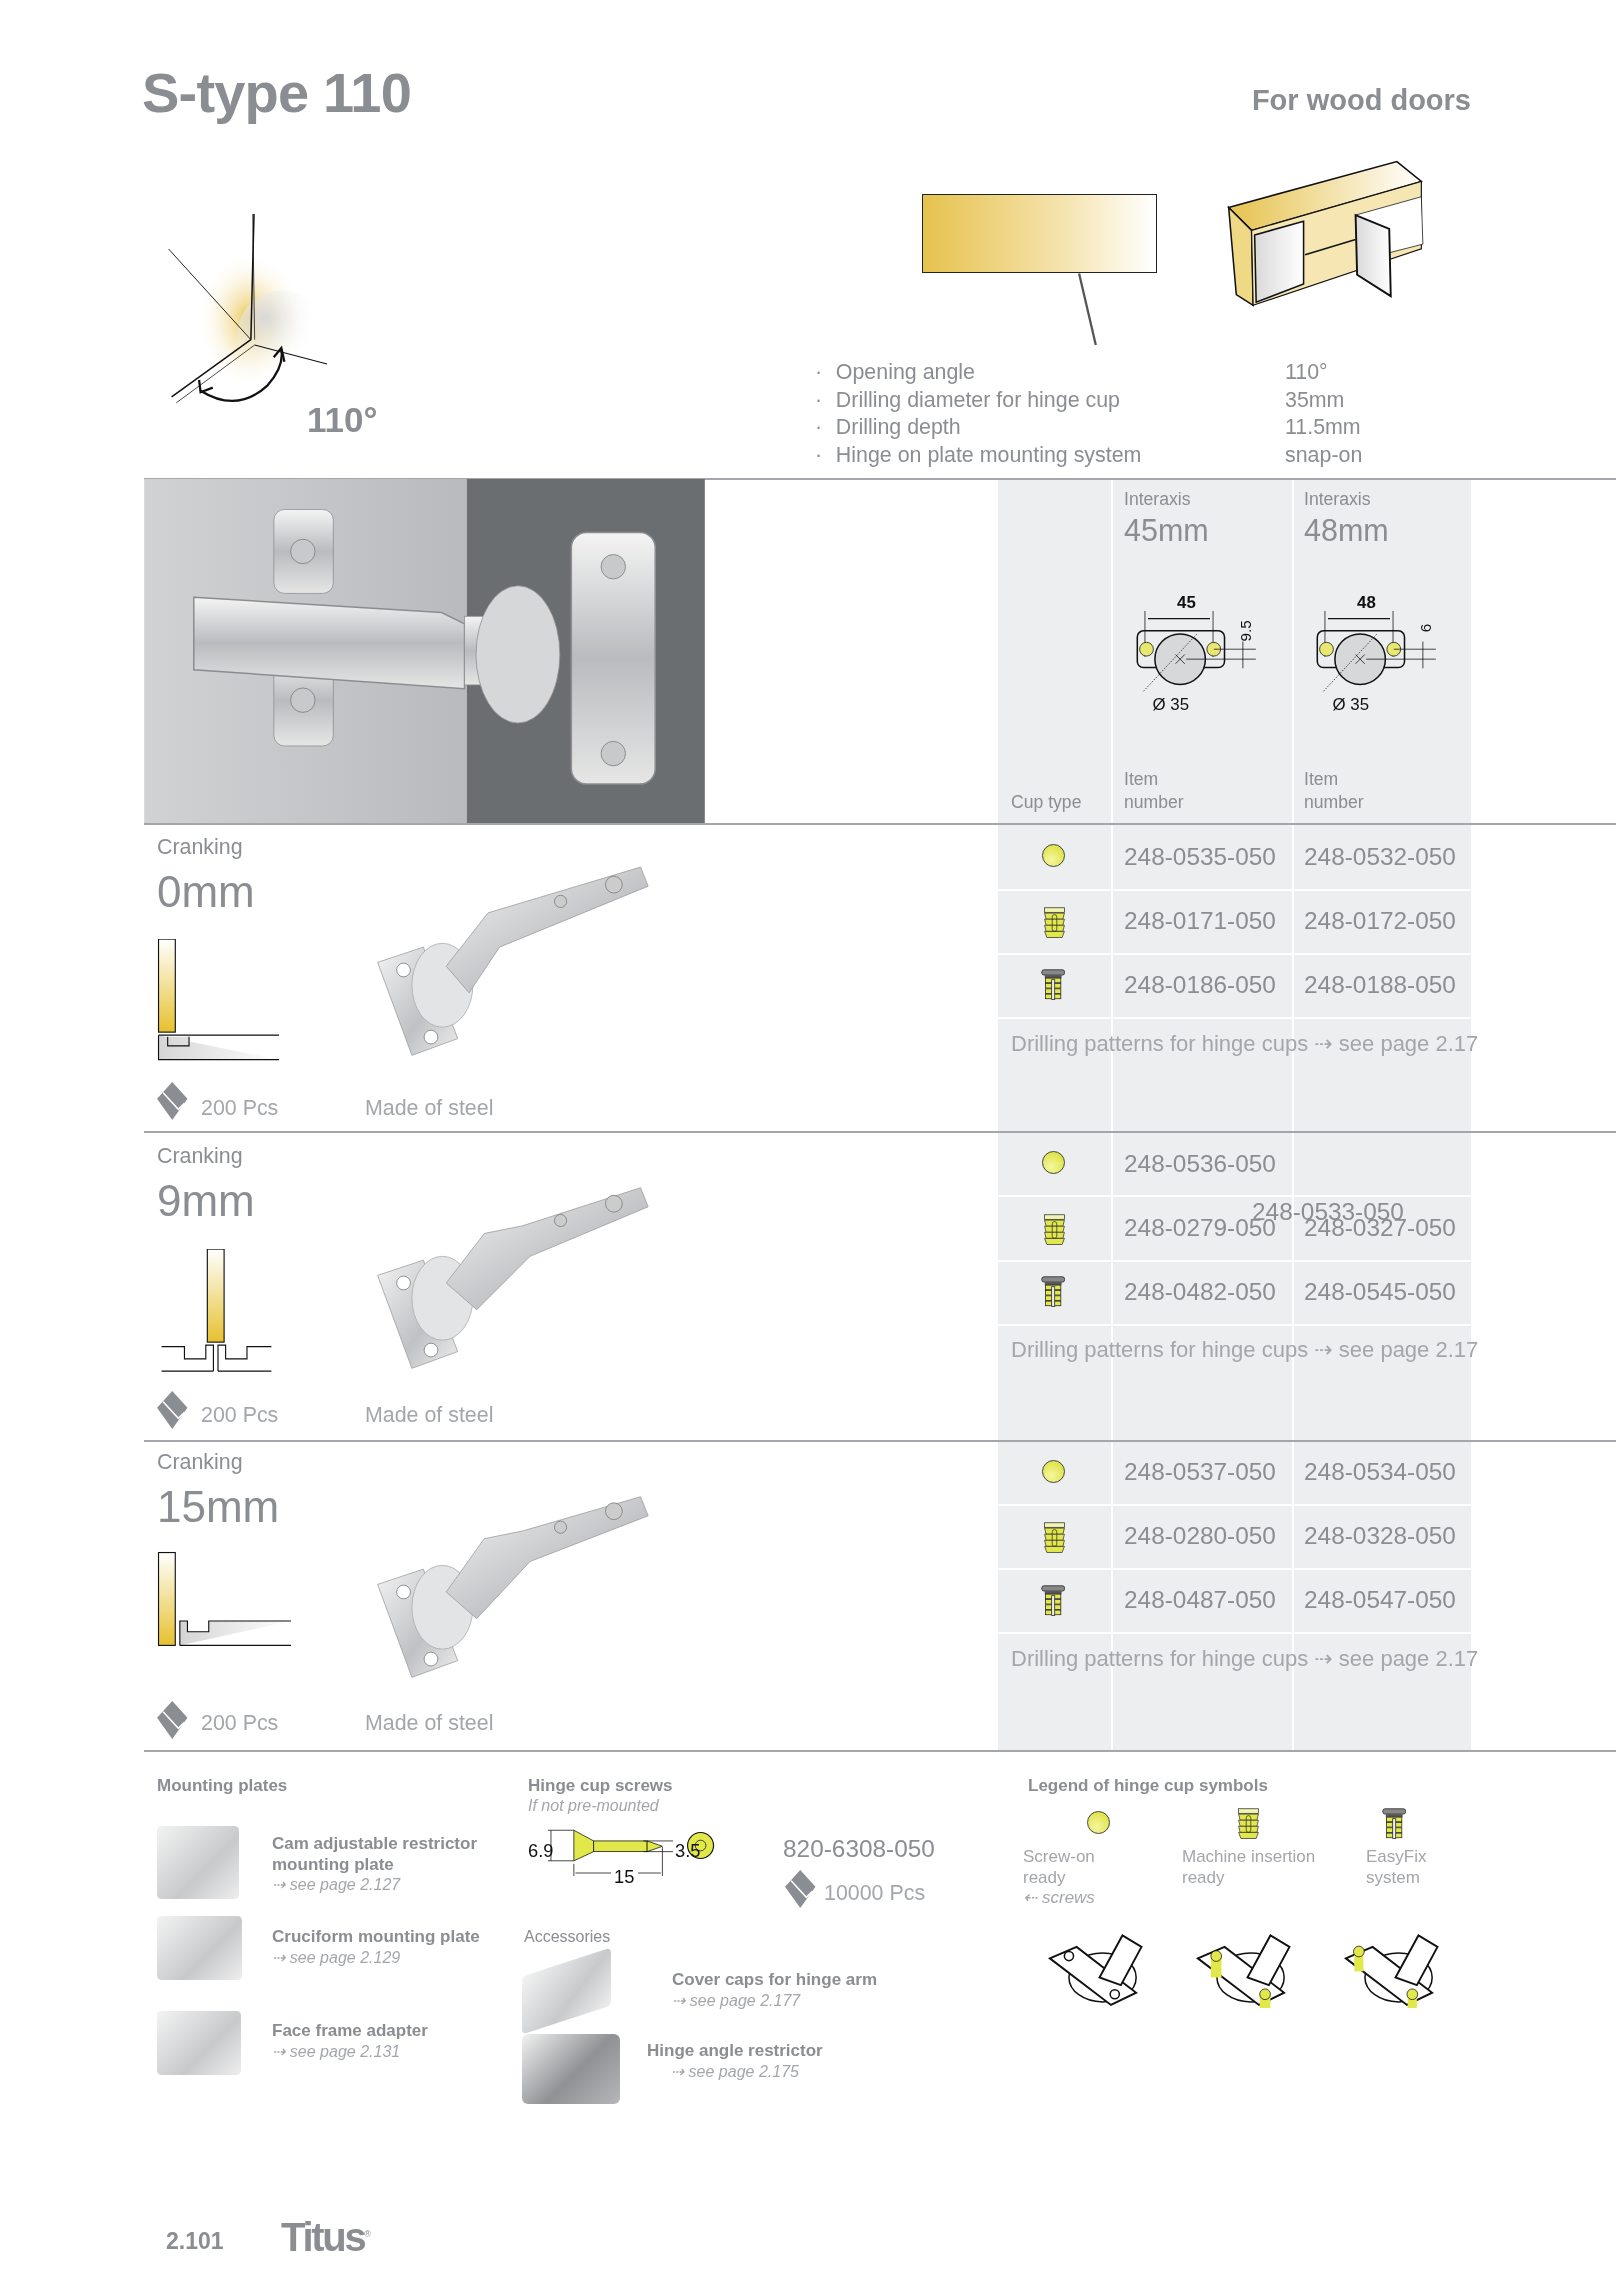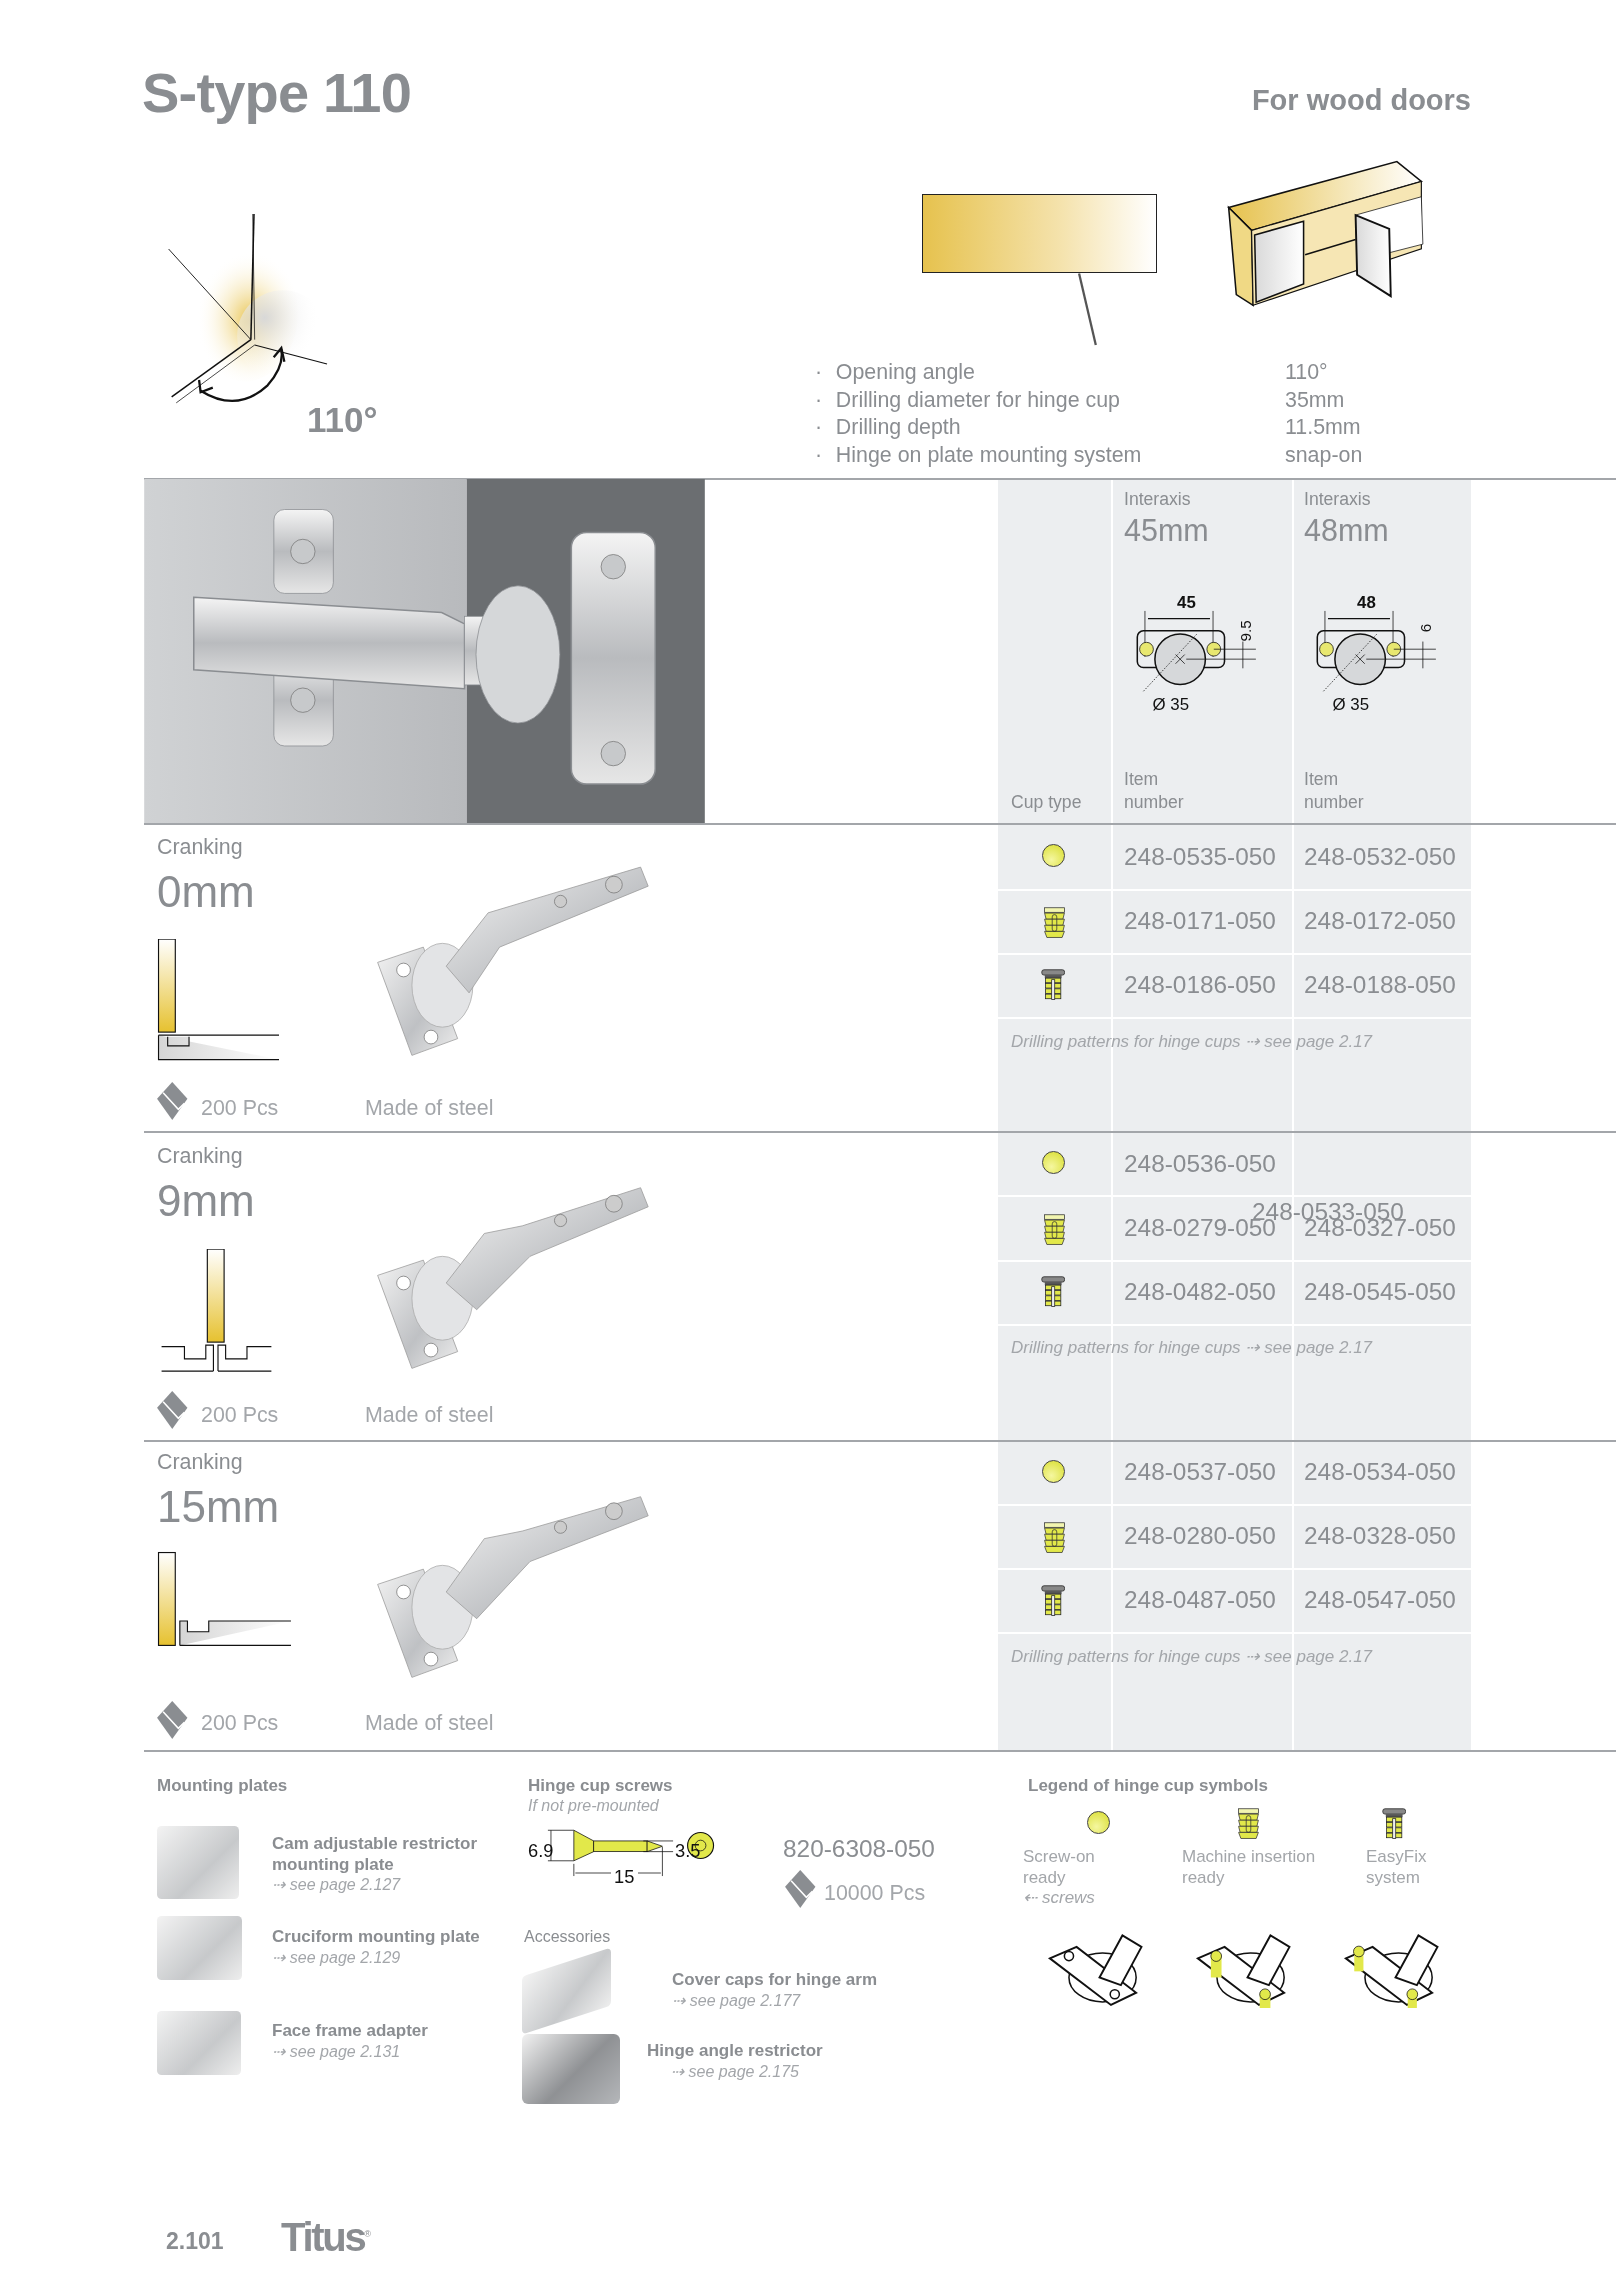--- a/index.html
+++ b/index.html
@@ -14,21 +14,21 @@
   .spec-row .k { width: 470px; }
   .spec-row .k::before { content: "·"; margin-right: 13.7px; }
   .hr { position: absolute; height: 1.5px; background: #a3a6aa; }
   .grey-col { position: absolute; left: 998px; width: 473px; background: #eceef0; }
   .col-div { position: absolute; width: 1.5px; background: #ffffff; }
   .photo { left: 144px; top: 479px; width: 561px; height: 344px; overflow: hidden; }
   .hdr-small { font-size: 17.6px; color: #8a8d91; }
   .hdr-big { font-size: 30.5px; color: #8a8d91; }
   .cell-txt { font-size: 24.4px; color: #8a8d91; }
   .row-sep { position: absolute; left: 998px; width: 473px; height: 1.5px; background: #ffffff; }
-  .drill-note { font-size: 17px; font-style: italic; color: #a3a6aa; }
+  .drill-note { font-size: 22px; color: #a3a6aa; }
   .sec-label { font-size: 21.4px; color: #8a8d91; }
   .sec-big { font-size: 44px; color: #8a8d91; }
   .pcs { font-size: 21.4px; color: #a3a6aa; }
   .steel { font-size: 21.4px; color: #a3a6aa; }
   .acc-head { font-size: 17px; font-weight: bold; color: #8a8d91; }
   .acc-name { font-size: 17px; font-weight: bold; color: #8a8d91; line-height: 20.6px; }
   .acc-ref { font-size: 16px; font-style: italic; color: #a3a6aa; }
   .legend-txt { font-size: 17px; color: #a3a6aa; line-height: 20.6px; }
   .thumb { background: linear-gradient(135deg, #f3f3f3, #c7c9cb 60%, #eeeeee); border-radius: 4.6px; }
   .footer-num { left: 166px; top: 2228px; font-size: 23px; font-weight: bold; color: #8a8d91; }

